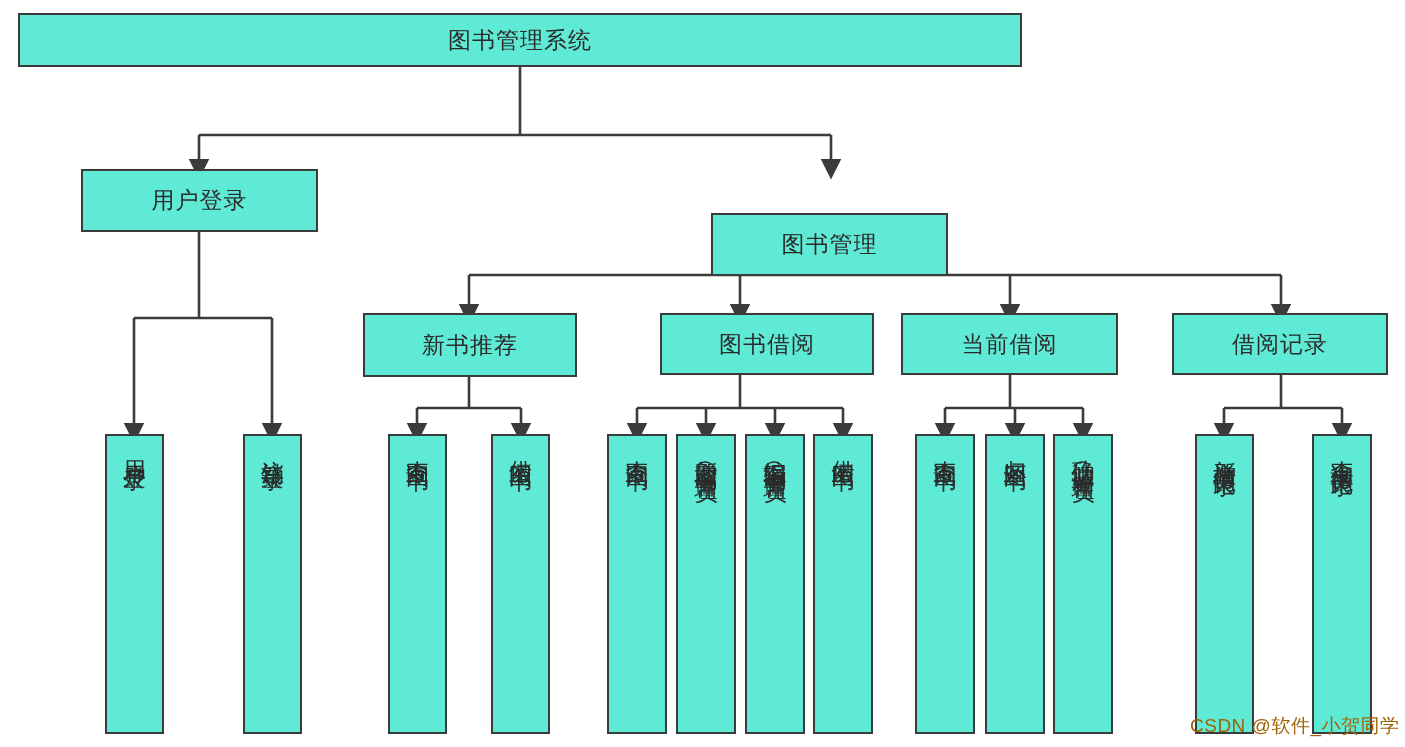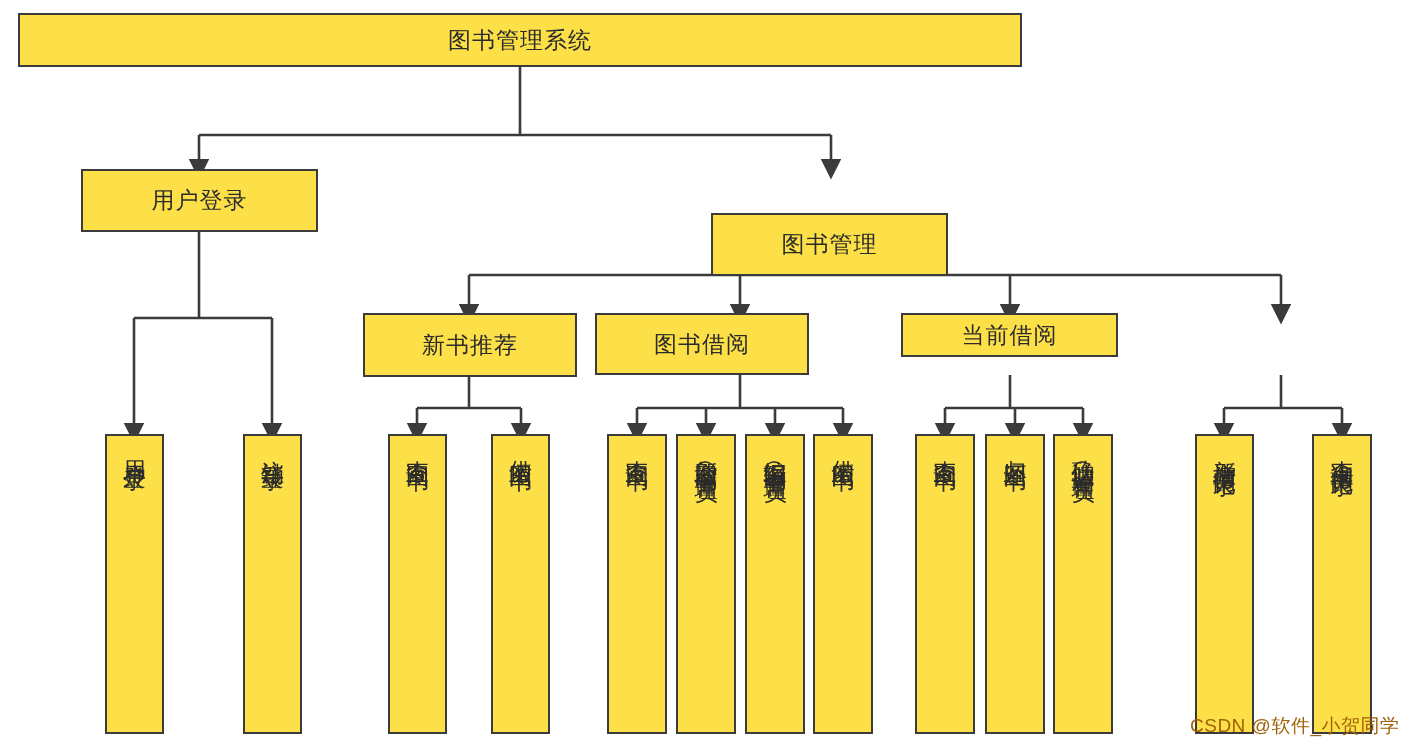--- a/index.html
+++ b/index.html
@@ -20,21 +20,21 @@
   #edges {
     position: absolute;
     left: 0;
     top: 0;
     width: 1405px;
     height: 747px;
   }
   .node {
     position: absolute;
     box-sizing: border-box;
-    background: #fde047;
+    background: #5eead4;
     border: 2.5px solid #3b3b3b;
     display: flex;
     align-items: center;
     justify-content: center;
     color: #2b2b2b;
   }
   .node.horizontal {
     font-size: 23px;
     letter-spacing: 1px;
   }
@@ -122,25 +122,28 @@
   <div class="node horizontal" style="left:81px; top:169px; width:237px; height:63px;">
     <span>用户登录</span>
   </div>
   <div class="node horizontal" style="left:711px; top:169px; width:237px; height:63px;margin-top:44px;">
     <span>图书管理</span>
   </div>
 
   <div class="node horizontal" style="left:363px; top:313px; width:214px; height:64px;">
     <span>新书推荐</span>
   </div>
-  <div class="node horizontal" style="left:595px; top:313px; width:214px; height:62px;">
+  <div class="node horizontal" style="left:660px; top:313px; width:214px; height:62px;">
     <span>图书借阅</span>
   </div>
-  <div class="node horizontal" style="left:901px; top:313px; width:217px; height:44px;">
+  <div class="node horizontal" style="left:901px; top:313px; width:217px; height:62px;">
     <span>当前借阅</span>
+  </div>
+  <div class="node horizontal" style="left:1172px; top:313px; width:216px; height:62px;">
+    <span>借阅记录</span>
   </div>
 
   <div class="node vertical" style="left:105px; top:434px; width:59px; height:300px;">
     <span class="vlabel">用户登录</span>
   </div>
   <div class="node vertical" style="left:243px; top:434px; width:59px; height:300px;">
     <span class="vlabel">注销登录</span>
   </div>
 
   <div class="node vertical" style="left:388px; top:434px; width:59px; height:300px;">

